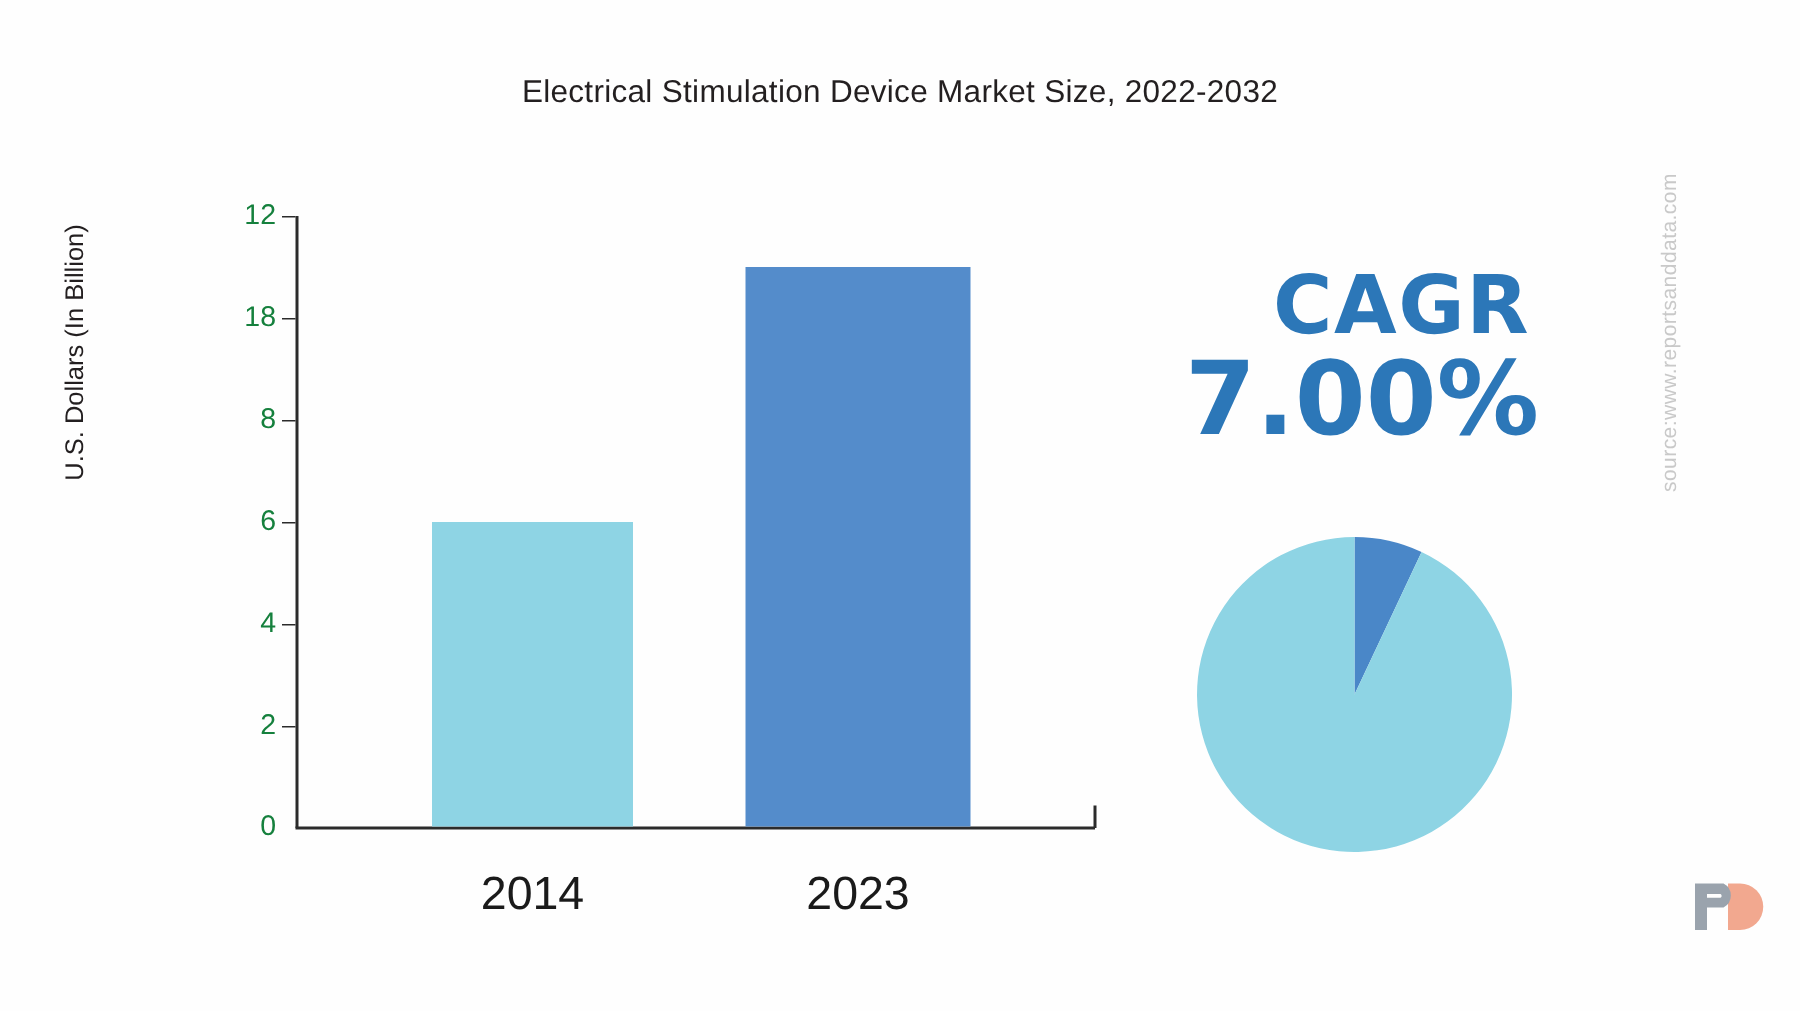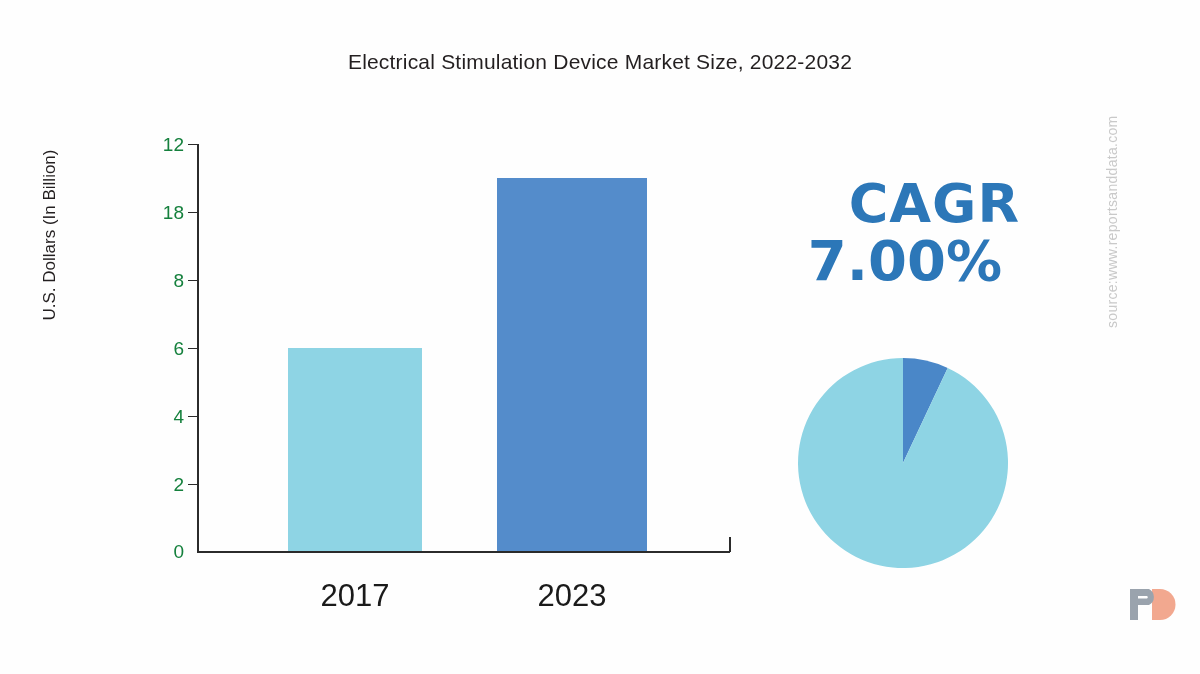--- a/index.html
+++ b/index.html
@@ -142,21 +142,21 @@
     font-family: "DejaVu Sans", sans-serif;
     font-weight: bold;
     line-height: 1.04;
   }
   #cagr-label {
     font-size: 54px;
     letter-spacing: 1px;
     text-align: right;
   }
   #cagr-value {
-    font-size: 56px;
+    font-size: 68px;
     letter-spacing: 0px;
   }
 
   
   #pie-wrap {
     position: absolute;
     left: 797px;
     top: 357px;
     width: 212px;
     height: 212px;
@@ -214,21 +214,21 @@
 
     <div id="y-axis-line"></div>
     <div id="x-axis-line"></div>
     <div id="x-axis-end-cap"></div>
 
     <div id="bars-layer">
       <div class="bar" id="bar-0" style="left: 288px; width: 134px; height: 203.5px; background: rgb(142, 212, 228);"></div>
       <div class="bar" id="bar-1" style="left: 497px; width: 150px; height: 373.083px; background: rgb(84, 140, 203);"></div>
     </div>
 
-    <div class="x-tick-label" style="left:275px">2017</div>
+    <div class="x-tick-label" style="left:275px">2014</div>
     <div class="x-tick-label" style="left:492px">2023</div>
 
   </div>
 
   <div id="cagr-block">
     <div id="cagr-label" style="color: rgb(44, 119, 184);">CAGR</div>
     <div id="cagr-value" style="color: rgb(44, 119, 184);">7.00%</div>
   </div>
 
   <div id="pie-wrap">

